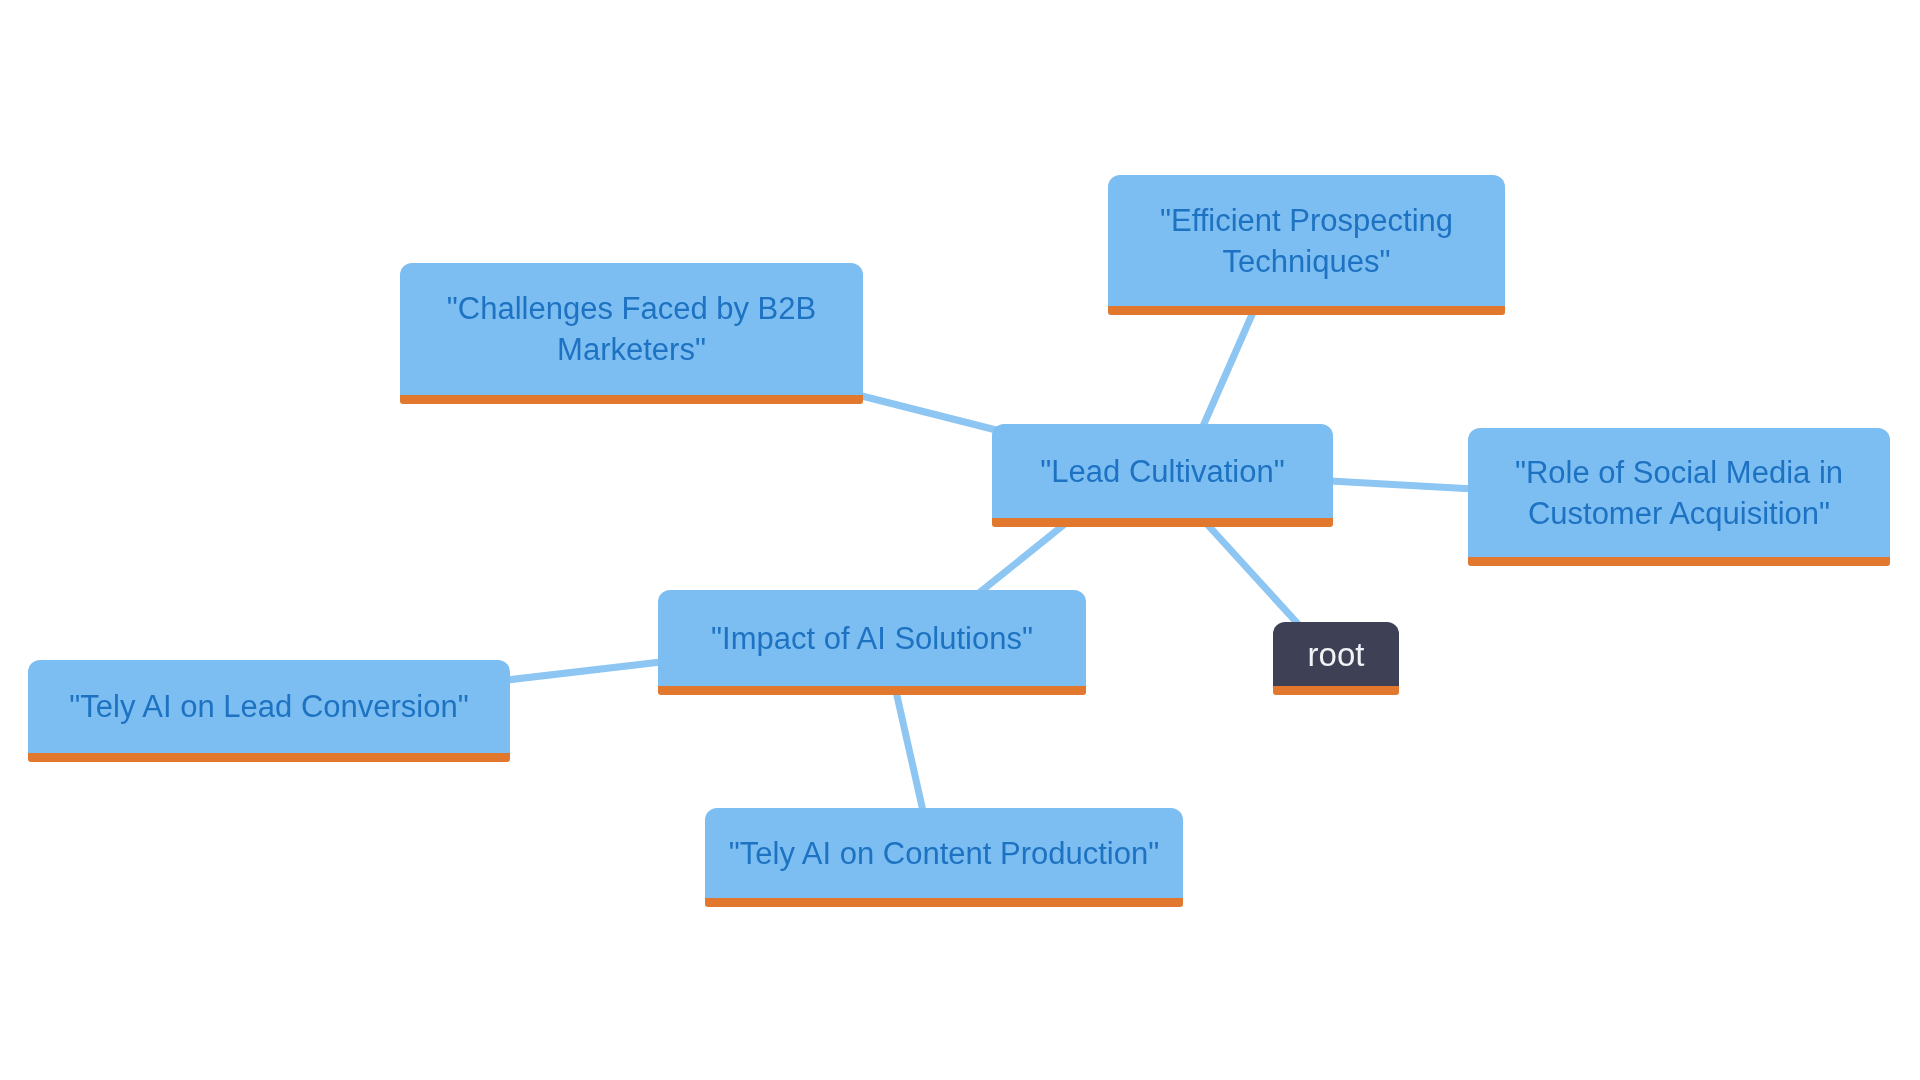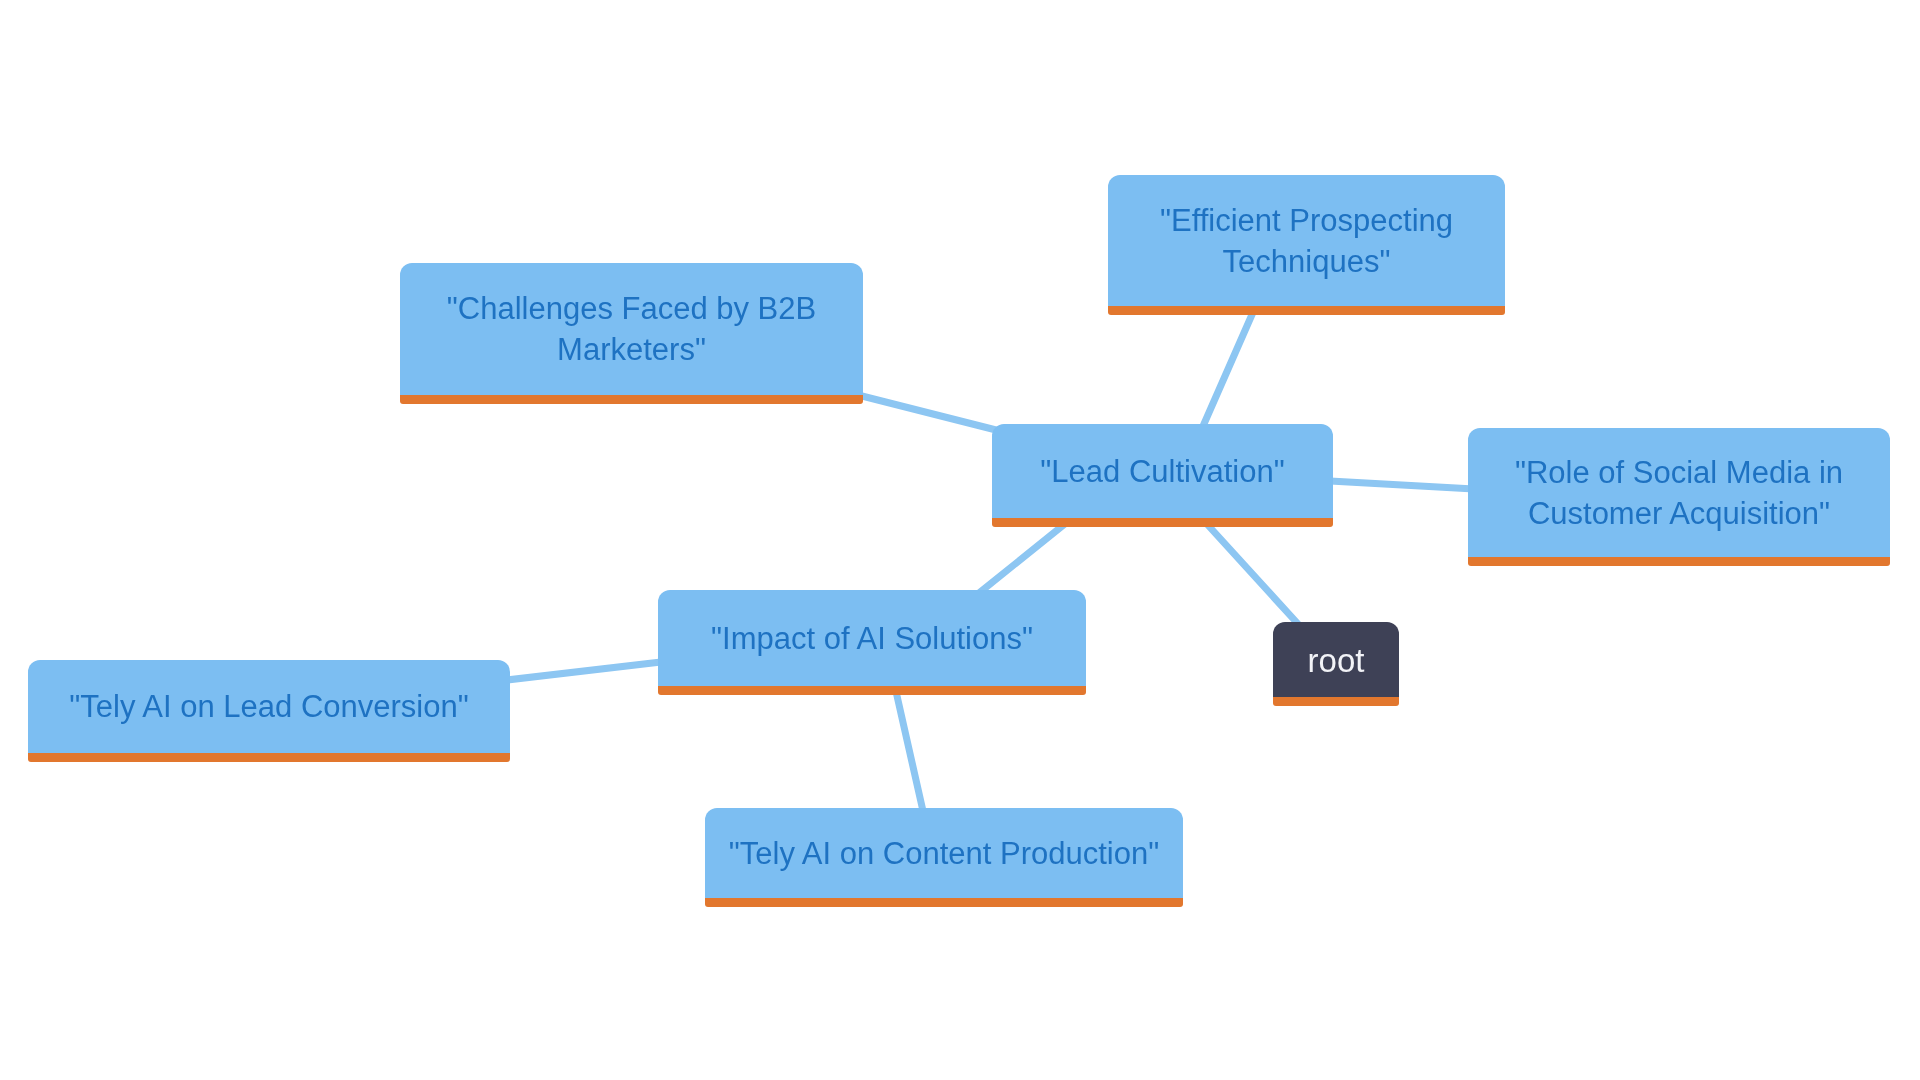--- a/index.html
+++ b/index.html
@@ -49,21 +49,21 @@
     color: #f2f3f7;
     font-size: 33px;
   }
   
   #n-efficient      { left: 1108px; top: 175px; width: 397px; height: 140px; }
   #n-challenges     { left: 400px;  top: 263px; width: 463px; height: 141px; }
   #n-lead           { left: 992px;  top: 424px; width: 341px; height: 103px; }
   #n-social         { left: 1468px; top: 428px; width: 422px; height: 138px; }
   #n-impact         { left: 658px;  top: 590px; width: 428px; height: 105px; }
   #n-telylead       { left: 28px;   top: 660px; width: 482px; height: 102px; }
-  #n-root           { left: 1273px; top: 622px; width: 126px; height: 84px; }
+  #n-root           { left: 1273px; top: 622px; width: 126px; height: 73px; }
   #n-telycontent    { left: 705px;  top: 808px; width: 478px; height: 99px;  }
 </style>
 </head>
 <body>
 
 <div class="canvas">
 
   <svg class="edges" viewBox="0 0 1920 1080" xmlns="http://www.w3.org/2000/svg">
     <line x1="1200" y1="433" x2="1254" y2="310"></line>
     <line x1="858" y1="395" x2="1004" y2="432"></line>

